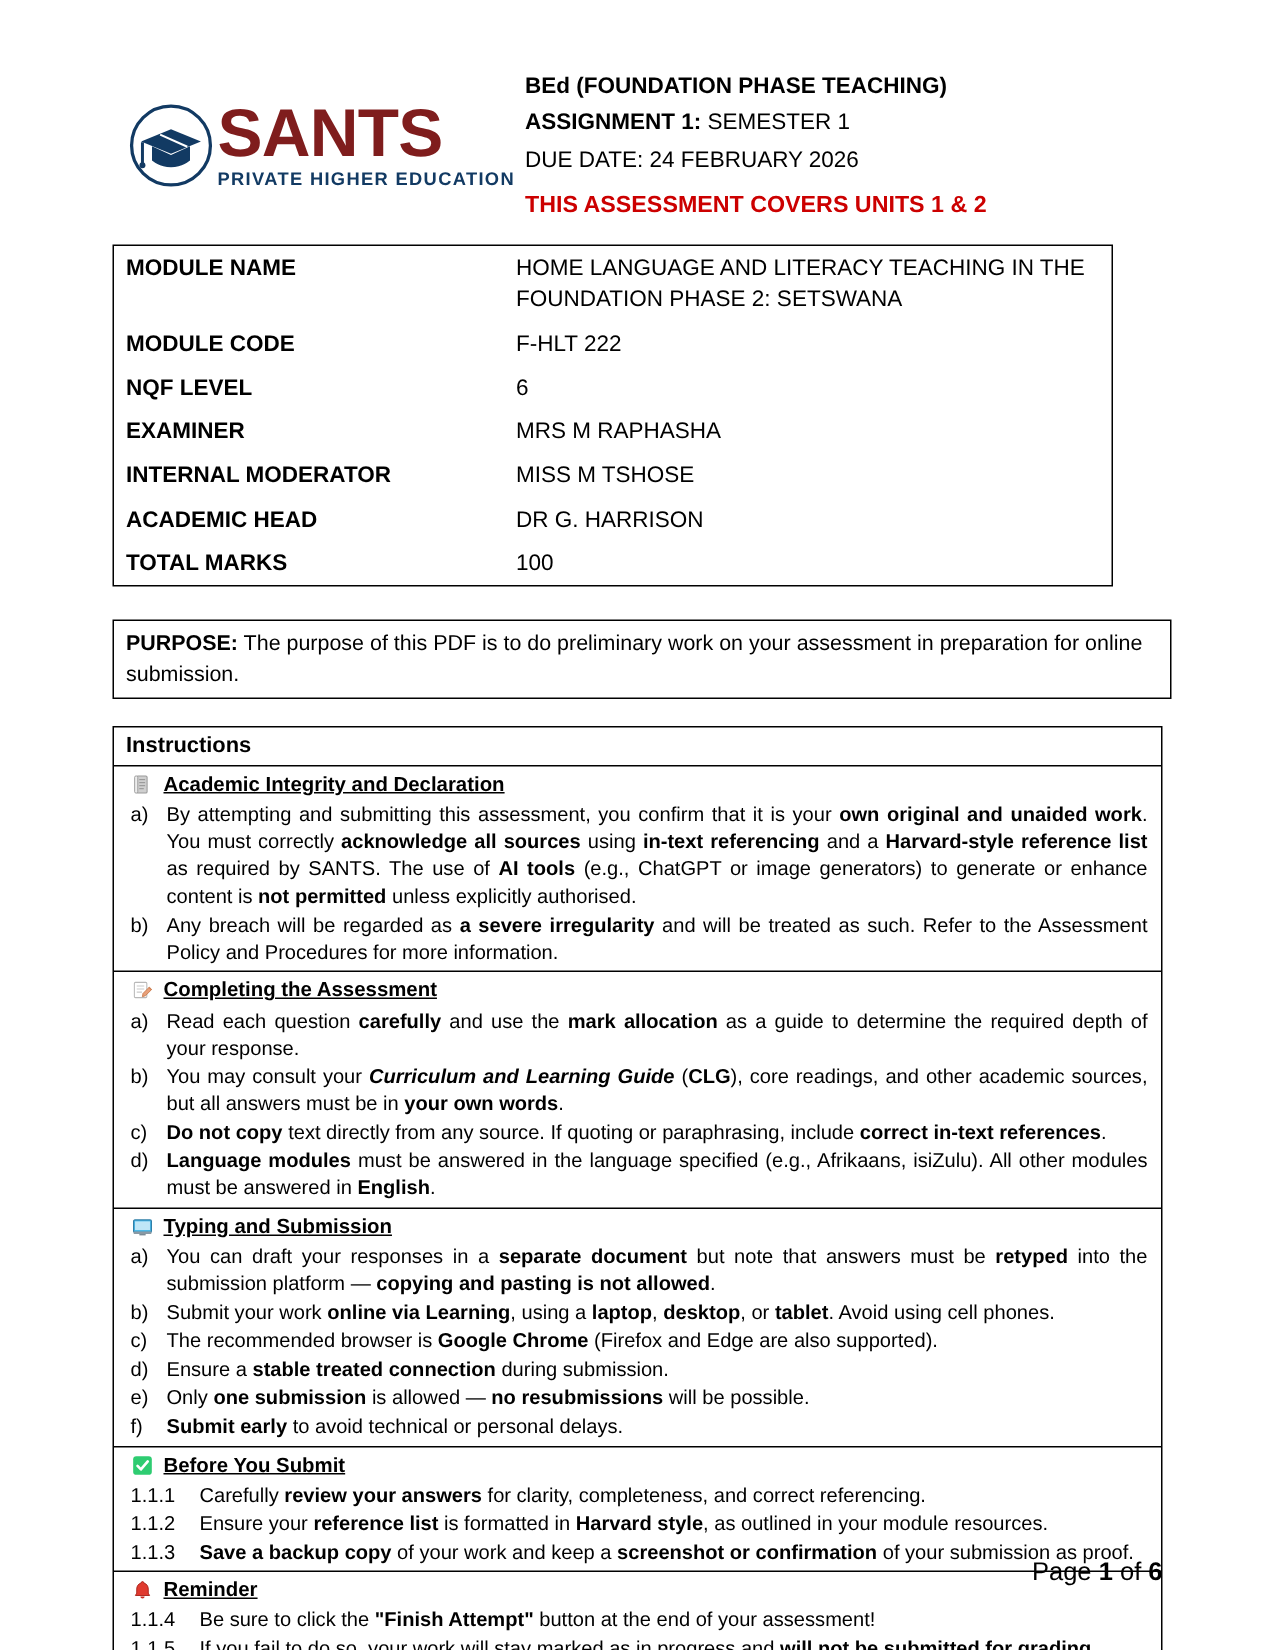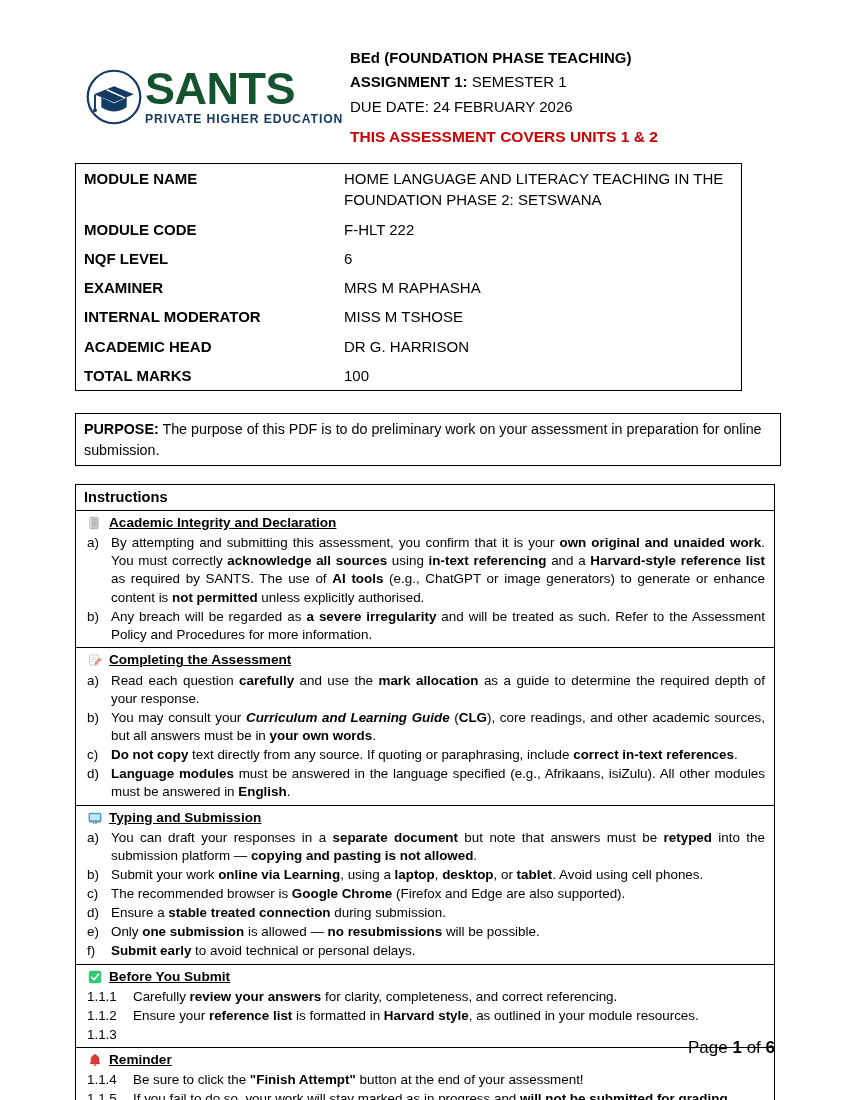--- a/index.html
+++ b/index.html
@@ -53,21 +53,21 @@
     display: flex;
     flex-direction: column;
     align-items: stretch;
   }
   .logo-word {
     font-family: "Liberation Sans", sans-serif;
     font-weight: bold;
     font-size: 45px;
     letter-spacing: -0.5px;
     line-height: 0.92;
-    color: #14532d;
+    color: #7f1d1d;
   }
   .logo-sub {
     font-family: "Liberation Sans", sans-serif;
     font-weight: bold;
     font-size: 12.2px;
     letter-spacing: 0.9px;
     color: #123A63;
     text-align: center;
     margin-top: 2px;
     white-space: nowrap;
@@ -377,20 +377,21 @@
           <div class="item">
             <div class="item-marker num">1.1.1</div>
             <div class="item-body nojust">Carefully <b>review your answers</b> for clarity, completeness, and correct referencing.</div>
           </div>
           <div class="item">
             <div class="item-marker num">1.1.2</div>
             <div class="item-body nojust">Ensure your <b>reference list</b> is formatted in <b>Harvard style</b>, as outlined in your module resources.</div>
           </div>
           <div class="item">
             <div class="item-marker num">1.1.3</div>
+            <div class="item-body nojust"><b>Save a backup copy</b> of your work and keep a <b>screenshot or confirmation</b> of your submission as proof.</div>
           </div>
         </div>
         <div class="instr-section last">
           <div class="sect-head">
             <span class="sect-icon">
               <svg viewBox="0 0 16 16" width="14" height="14">
                 <path d="M8 1.6 C8.7 1.6 9.1 2.1 9.1 2.7 C11.2 3.3 12.4 5.1 12.4 7.3 L12.4 10.4 L13.4 12.2 L2.6 12.2 L3.6 10.4 L3.6 7.3 C3.6 5.1 4.8 3.3 6.9 2.7 C6.9 2.1 7.3 1.6 8 1.6 Z" fill="#E03A2F" stroke="#A82219" stroke-width="0.7"></path>
                 <path d="M6.4 13 C6.4 13.9 7.1 14.5 8 14.5 C8.9 14.5 9.6 13.9 9.6 13 Z" fill="#C72B22"></path>
               </svg>
             </span>

